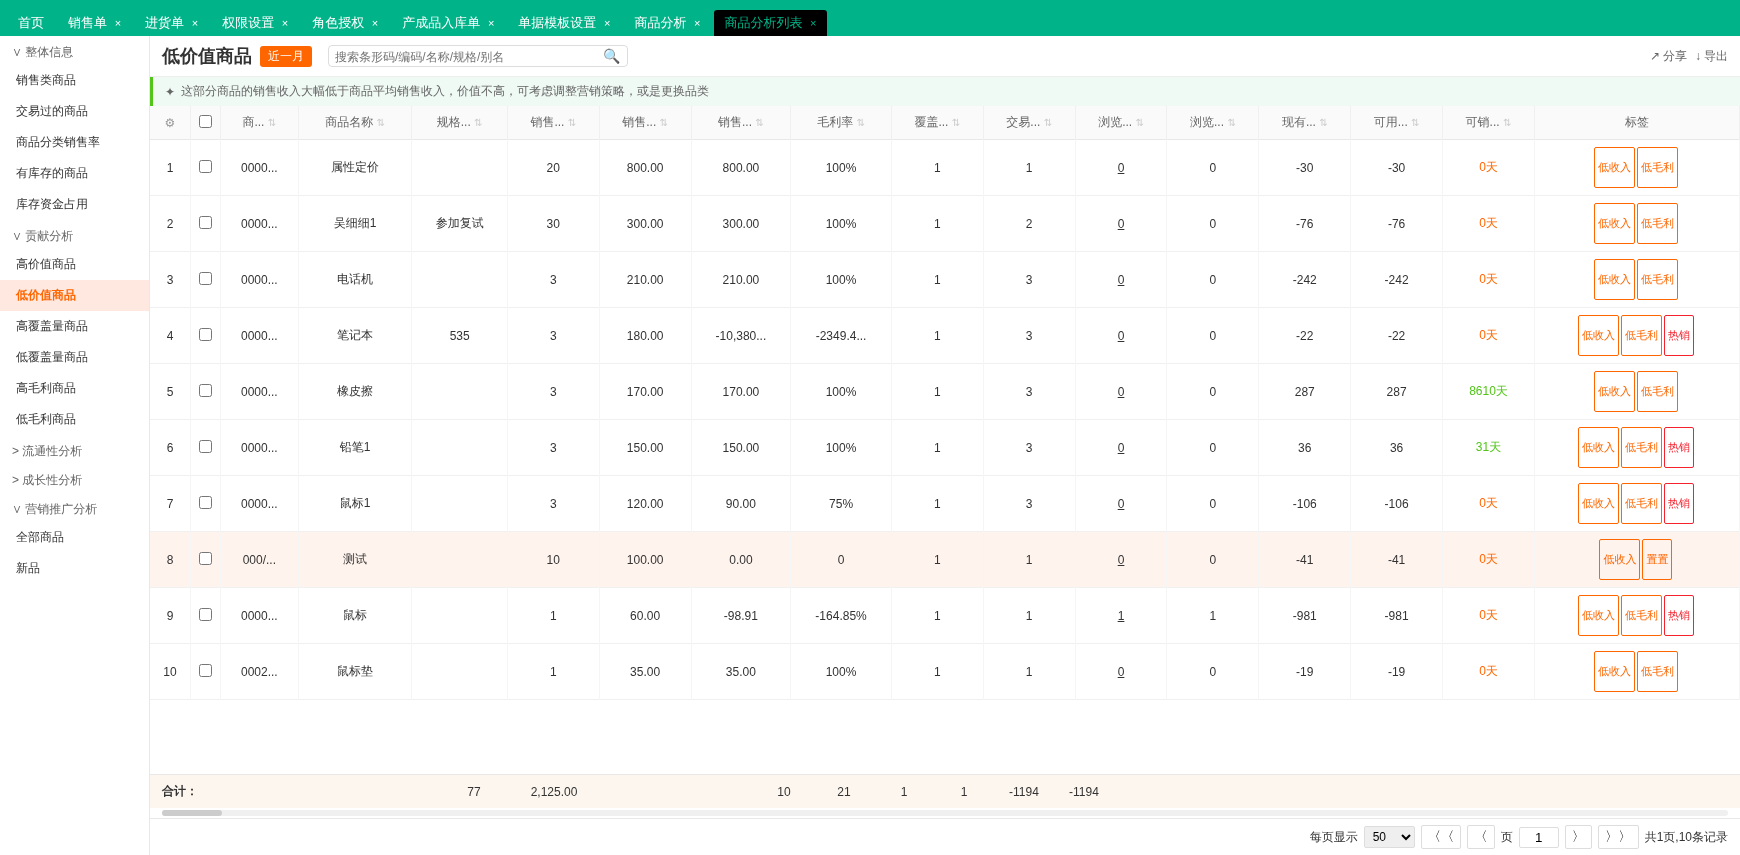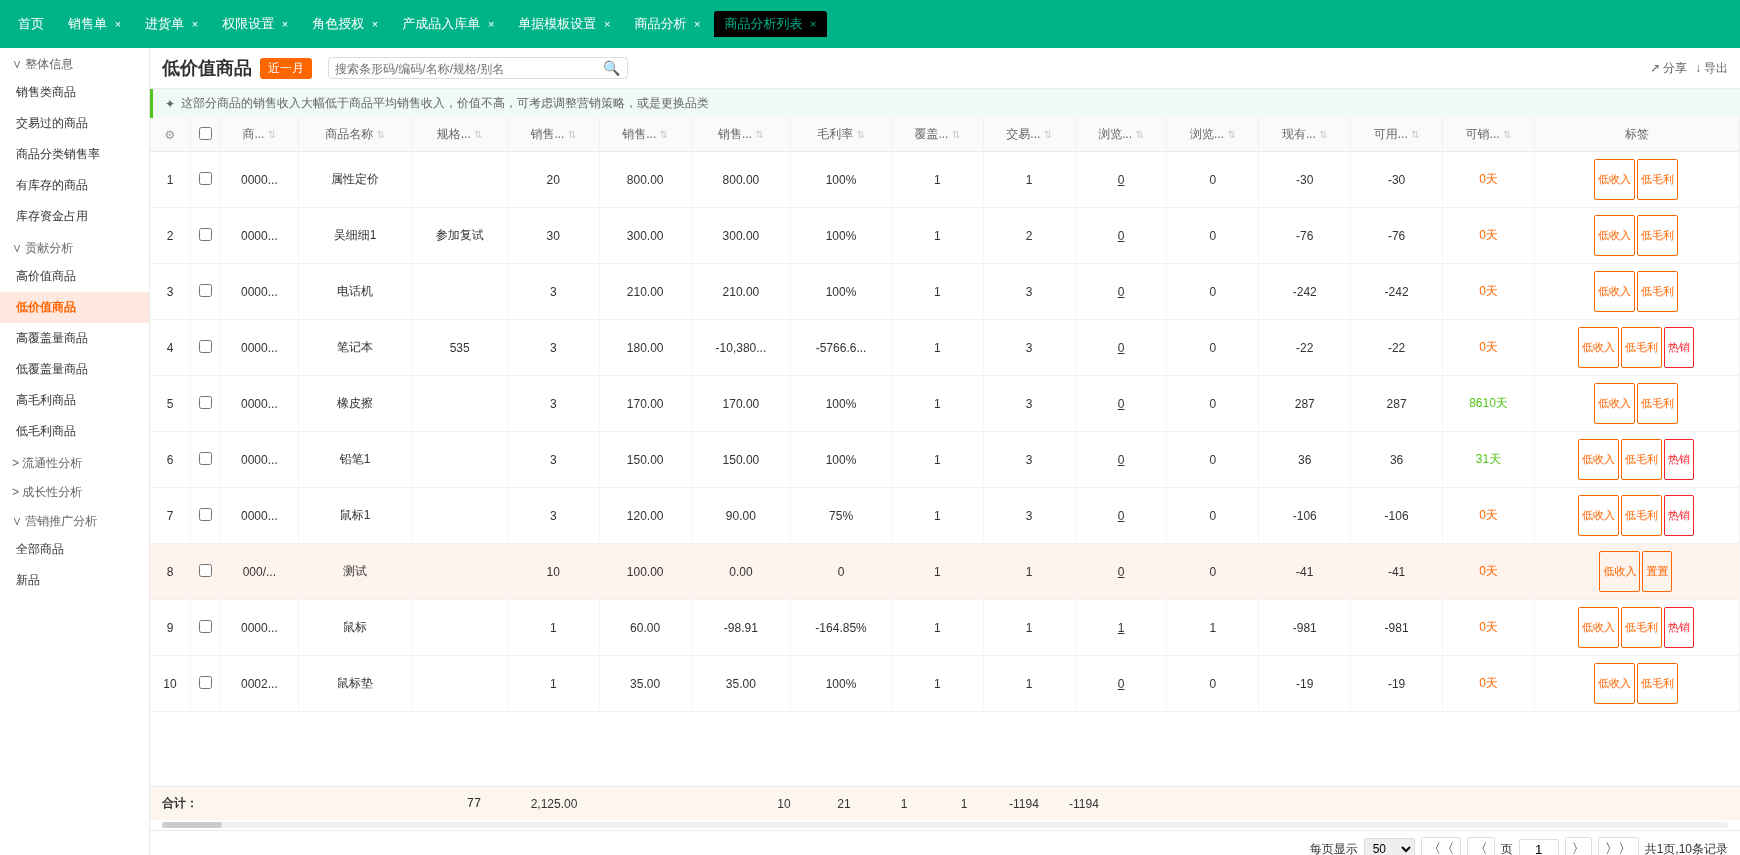--- a/index.html
+++ b/index.html
@@ -1,23 +1,23 @@
 <!DOCTYPE html>
 <html><head>
   <meta charset="utf-8">
   <style>
     * { box-sizing: border-box; margin: 0; padding: 0; font-family: 'Microsoft YaHei', Arial, sans-serif; }
     body { background: #f5f5f5; font-size: 12px; color: #333; }
 
     
     .top-nav {
       background: #00b388;
-      height: 48px;
-      display: flex;
-      align-items: center;
+      height: 36px;
+      display: flex;
+      align-items: flex-end;
       padding: 0 8px;
       gap: 4px;
     }
     .nav-item {
       color: #fff;
       padding: 4px 10px;
       cursor: pointer;
       font-size: 13px;
       white-space: nowrap;
       border-radius: 3px;
@@ -398,21 +398,21 @@
     </tr>
             <tr>
       <td>4</td>
       <td class="checkbox-cell"><input type="checkbox" style=""></td>
       <td>0000...</td>
       <td class="left">笔记本</td>
       <td>535</td>
       <td>3</td>
       <td>180.00</td>
       <td>-10,380...</td>
-      <td>-5766.6...</td>
+      <td>-2349.4...</td>
       <td>1</td>
       <td>3</td>
       <td><span class="underline">0</span></td>
       <td>0</td>
       <td>-22</td>
       <td>-22</td>
       <td><span class="day-orange">0天</span></td>
       <td><span class="tag tag-orange">低收入</span><span class="tag tag-orange">低毛利</span><span class="tag tag-red">热销</span></td>
     </tr>
             <tr>
@@ -530,21 +530,21 @@
       <td><span class="tag tag-orange">低收入</span><span class="tag tag-orange">低毛利</span></td>
     </tr>
           </tbody>
       </table>
     </div>
 
     <div class="table-footer">
       <span class="footer-label">合计：</span>
       <div class="footer-cells">
         <span class="footer-cell" style="min-width:220px;"></span>
-        <span class="footer-cell" style="min-width:80px;font-family:Liberation Mono, monospace;">77</span>
+        <span class="footer-cell" style="min-width:80px;">77</span>
         <span class="footer-cell" style="min-width:80px;">2,125.00</span>
         <span class="footer-cell" style="min-width:80px;"></span>
         <span class="footer-cell" style="min-width:80px;"></span>
         <span class="footer-cell" style="min-width:60px;">10</span>
         <span class="footer-cell" style="min-width:60px;">21</span>
         <span class="footer-cell" style="min-width:60px;">1</span>
         <span class="footer-cell" style="min-width:60px;">1</span>
         <span class="footer-cell" style="min-width:60px;">-1194</span>
         <span class="footer-cell" style="min-width:60px;">-1194</span>
       </div>

